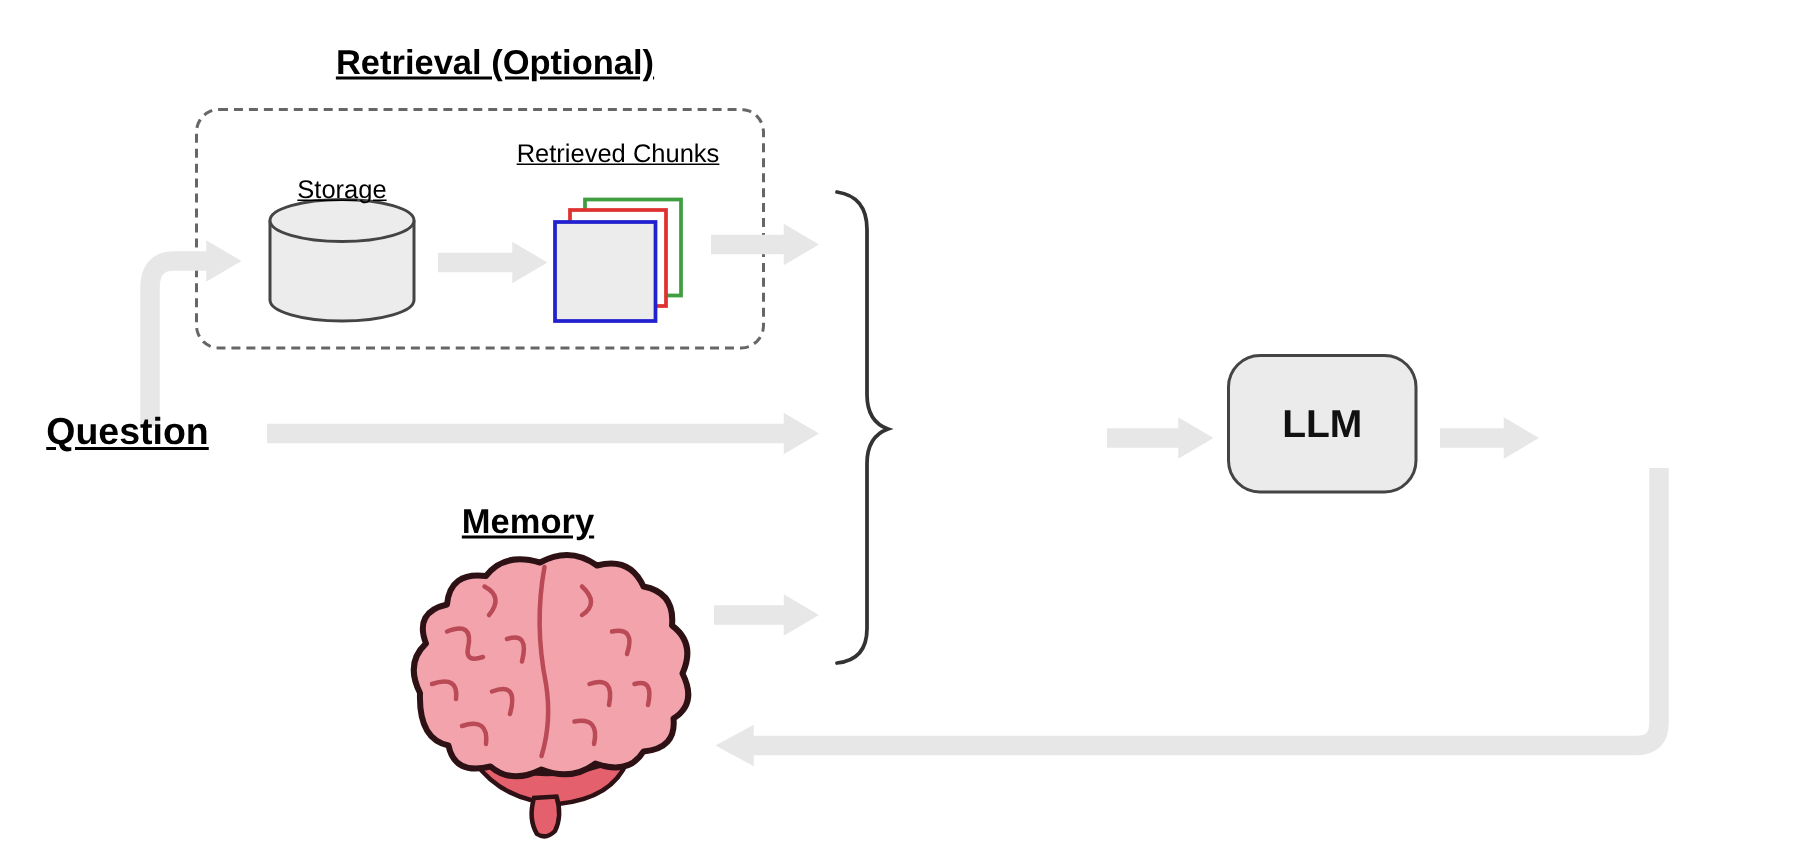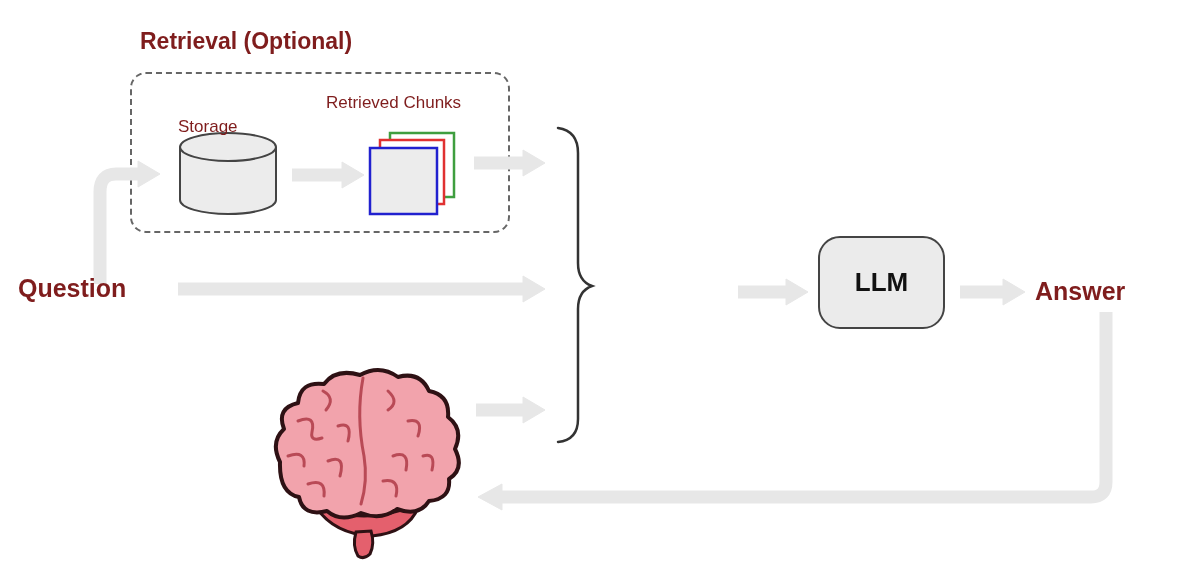--- a/index.html
+++ b/index.html
@@ -5,21 +5,21 @@
   html,body { margin:0; padding:0; background:#ffffff; }
   .canvas {
     position:relative; width:1201px; height:566px; background:#ffffff;
     font-family:"Liberation Sans", sans-serif; overflow:hidden;
   }
   .canvas svg.shapes { position:absolute; left:0; top:0; z-index:2; }
   .dashed-box {
     position:absolute; z-index:1; box-sizing:border-box;
     border:2px dashed #666666; border-radius:16px; background:transparent;
   }
-  .label { position:absolute; z-index:3; color:#7f1d1d; text-align:left; line-height:1.15; }
+  .label { position:absolute; z-index:3; color:#000000; text-align:center; line-height:1.15;text-decoration:underline; }
   .bold { font-weight:700; }
   .node {
     position:absolute; z-index:3; box-sizing:border-box;
     background:#ebebeb; border:2px solid #444444; border-radius:22px;
     display:flex; align-items:center; justify-content:center;
     color:#111111; font-weight:700;
   }
 </style>
 </head>
 <body>
@@ -110,21 +110,21 @@
   </svg>
 
   <div class="label bold" style="left:140px; top:28px; width:380px; font-size:23px;">Retrieval (Optional)</div>
 
   <div class="label" style="left:178px; top:93px; width:100px; font-size:17px;margin-top:24px;">Storage</div>
 
   <div class="label bold" style="left:18px; top:274px; width:134px; font-size:25px;">Question</div>
 
   <div class="label" style="left:326px; top:93px; width:172px; font-size:17px;">Retrieved Chunks</div>
 
+  <div class="label bold" style="left:277px; top:334px; width:150px; font-size:23px;">Memory</div>
 
 
   <div class="node" style="left:818px; top:236px; width:127px; height:93px; font-size:26px;">
     <span>LLM</span>
   </div>
 
-  <div class="label bold" style="left:1035px; top:277px; width:120px; font-size:25px;">Answer</div>
 
 </div>
 
 </body></html>

